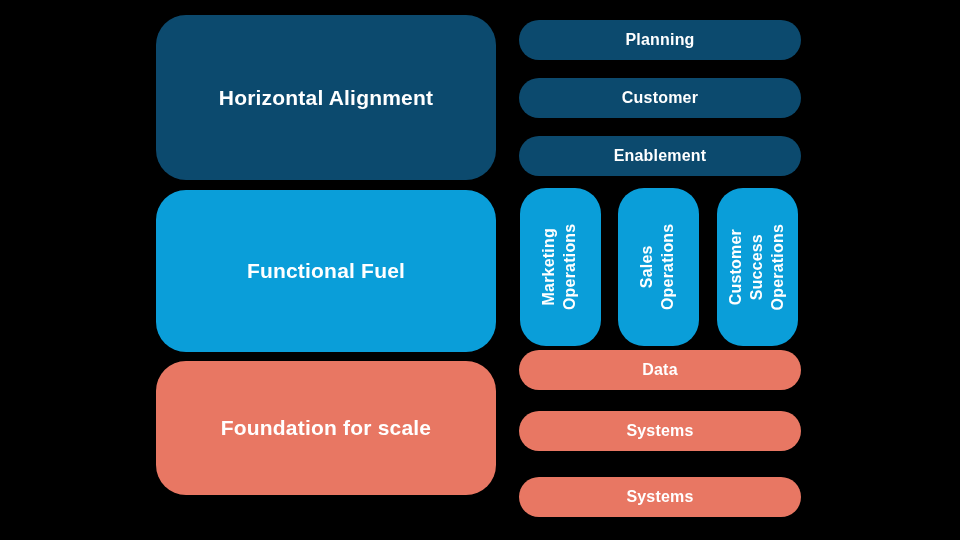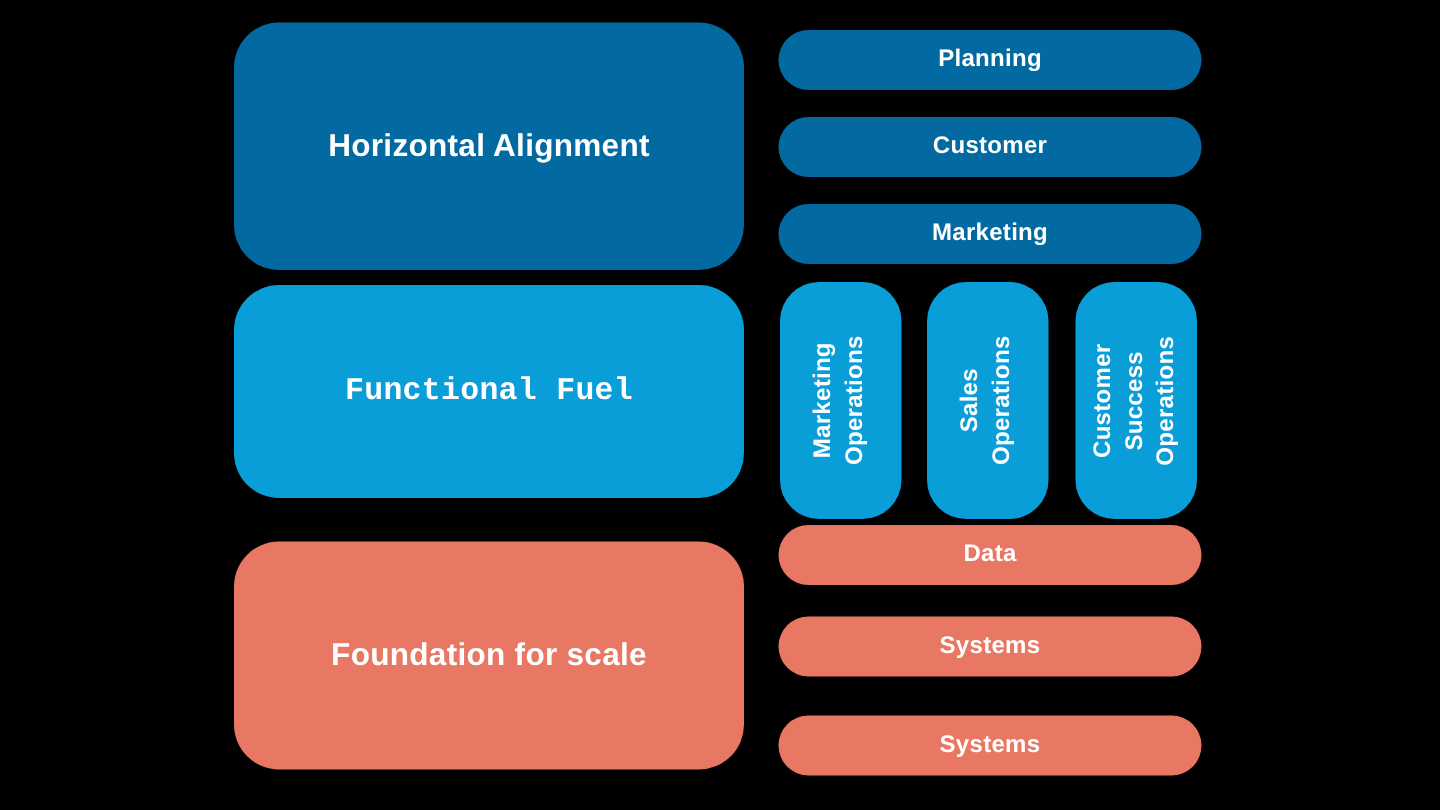--- a/index.html
+++ b/index.html
@@ -17,35 +17,35 @@
   }
   .block {
     position: absolute;
     display: flex;
     align-items: center;
     justify-content: center;
     color: #ffffff;
     font-weight: 700;
     box-sizing: border-box;
   }
-  .teal  { background: #0369a1; }
+  .teal  { background: #0c4a6e; }
   .blue  { background: #0A9ED9; }
   .coral { background: #E87763; }
 
   
   .hero {
     left: 156px;
     width: 340px;
     border-radius: 30px;
     font-size: 21px;
     letter-spacing: 0.2px;
   }
   .hero-0 { top: 15px;  height: 165px; }
-  .hero-1 { top: 190px; height: 142px; font-family: Liberation Mono, monospace; }
-  .hero-2 { top: 361px; height: 152px; }
+  .hero-1 { top: 190px; height: 162px; }
+  .hero-2 { top: 361px; height: 134px; }
 
   
   .pill {
     left: 519px;
     width: 282px;
     height: 40px;
     border-radius: 20px;
     font-size: 16px;
     letter-spacing: 0.2px;
   }
@@ -83,21 +83,21 @@
   <div class="block hero hero-0 teal">
     <span>Horizontal Alignment</span>
   </div>
   <div class="block pill pill-planning teal">
     <span>Planning</span>
   </div>
   <div class="block pill pill-strategy teal">
     <span>Customer</span>
   </div>
   <div class="block pill pill-enablement teal">
-    <span>Marketing</span>
+    <span>Enablement</span>
   </div>
 
   <div class="block hero hero-1 blue">
     <span>Functional Fuel</span>
   </div>
   <div class="block vbox vbox-0 blue">
     <span class="rot">Marketing
 Operations</span>
   </div>
   <div class="block vbox vbox-1 blue">

